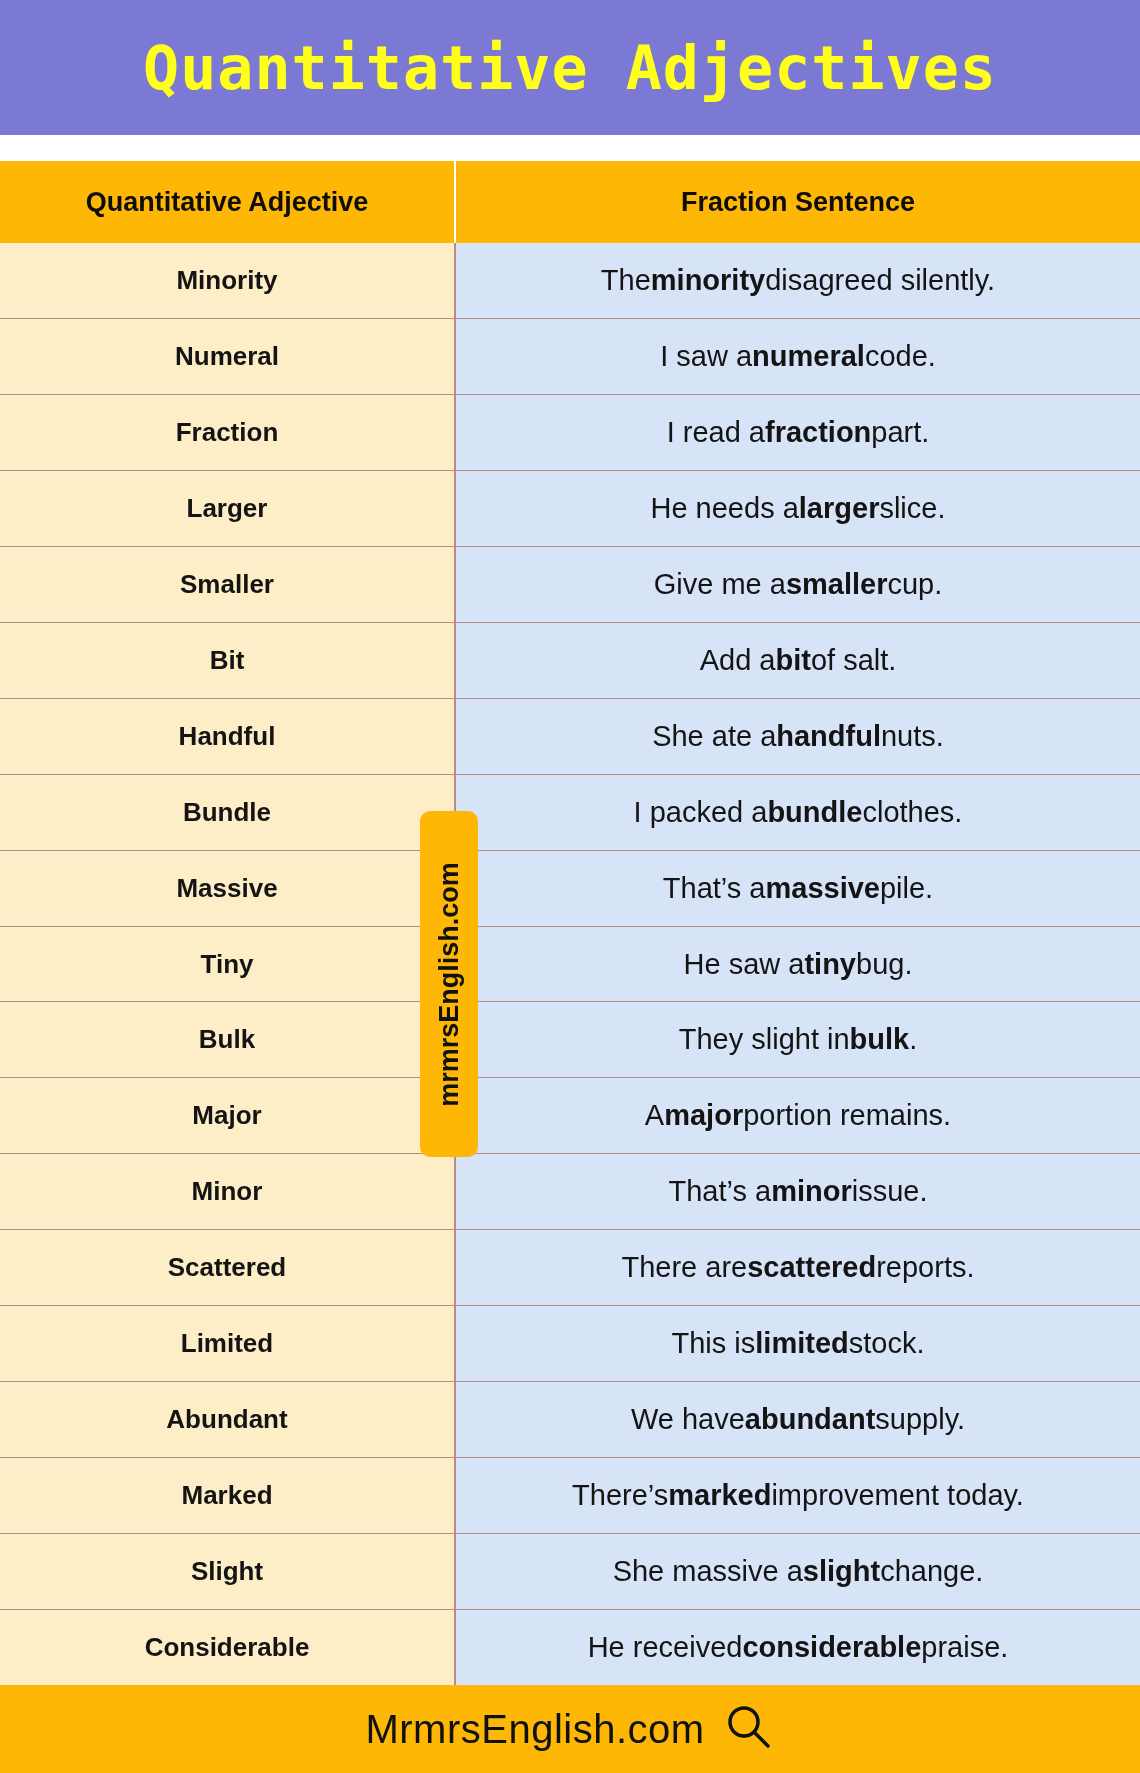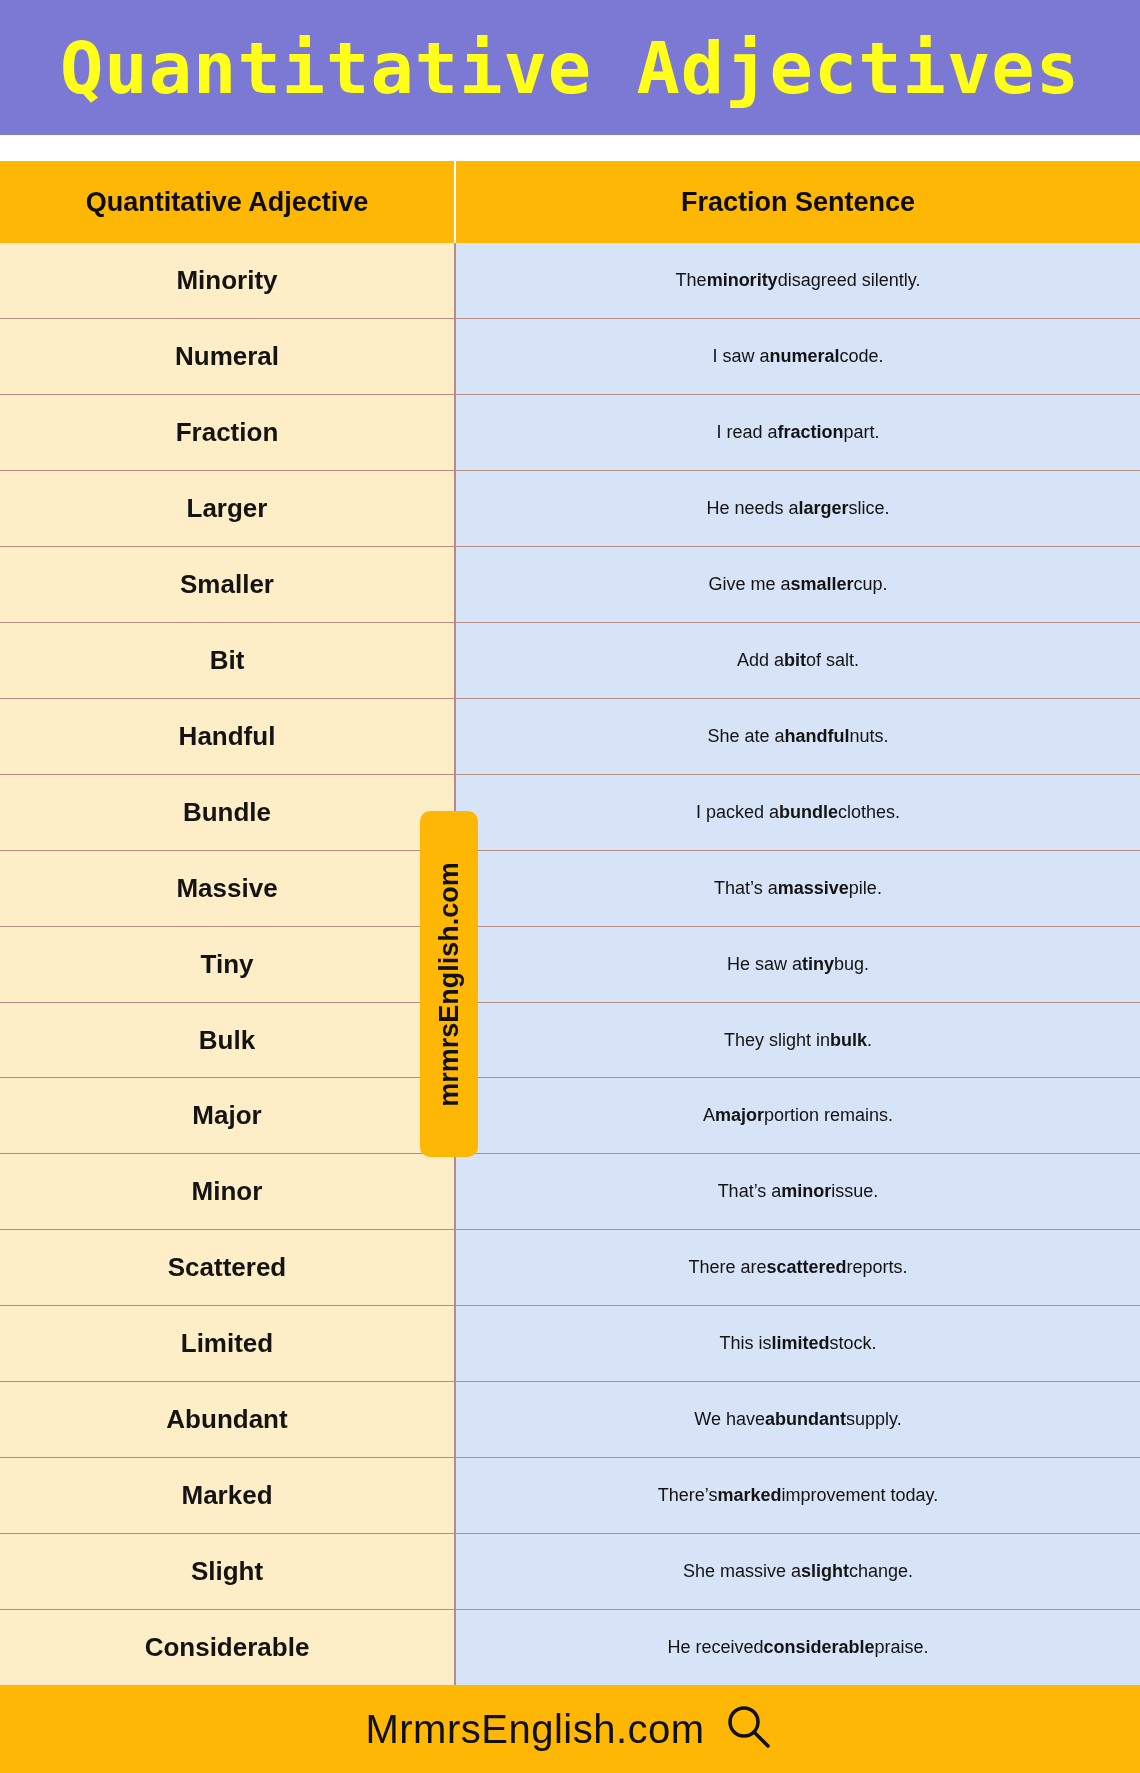--- a/index.html
+++ b/index.html
@@ -27,21 +27,21 @@
     background: #7b79d4;
     height: 135px;
     display: flex;
     align-items: center;
     justify-content: center;
     flex: 0 0 auto;
   }
   .title-text {
     font-family: "DejaVu Sans Mono", monospace;
     font-weight: bold;
-    font-size: 72px;
+    font-size: 60px;
     color: #ffff1a;
     letter-spacing: 1px;
     line-height: 1;
     white-space: nowrap;
   }
   
   .table-wrap {
     flex: 1 1 auto;
     position: relative;
     display: flex;
@@ -63,20 +63,21 @@
     box-sizing: border-box;
   }
   .col-a { width: 456px; flex: 0 0 456px; }
   .col-b { flex: 1 1 auto; }
   .header-cell.col-a { border-right: 2px solid #ffffff; }
 
   .rows {
     flex: 1 1 auto;
     display: flex;
     flex-direction: column;
+    justify-content: center;
   }
   .row {
     display: flex;
     flex: 1 1 0;
     border-bottom: 1px solid #b98a86;
   }
   .row:last-child { border-bottom: none; }
   .cell {
     display: flex;
     align-items: center;
@@ -91,21 +92,21 @@
     background: #fdeec8;
     color: #141414;
     font-size: 26px;
     font-weight: bold;
     border-right: 2px solid #b98a86;
   }
   .cell-ex {
     flex: 1 1 auto;
     background: #d7e3f6;
     color: #141414;
-    font-size: 18px;
+    font-size: 29px;
     font-weight: normal;
   }
   .cell-ex b { font-weight: bold; }
 
   
   .vtab {
     position: absolute;
     left: 420px;
     top: 650px;
     width: 58px;

